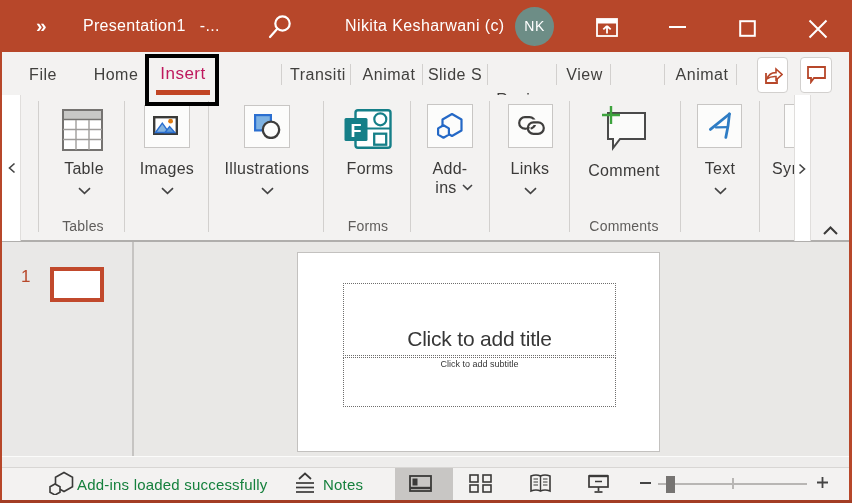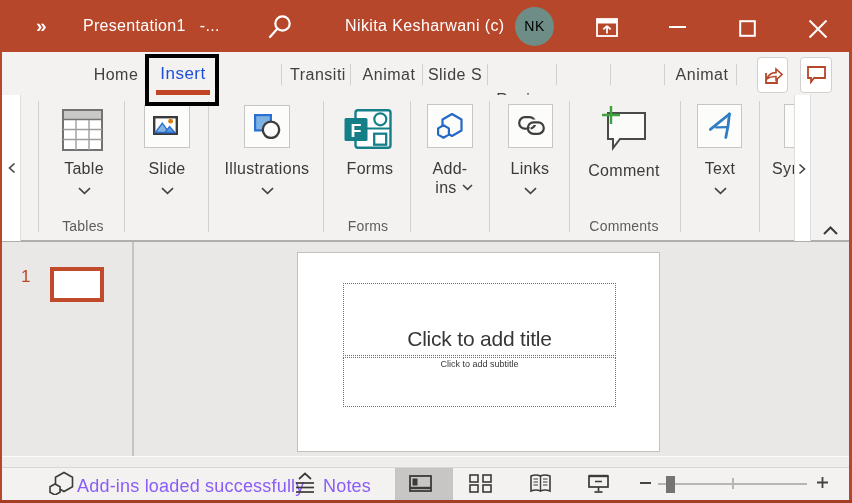--- a/index.html
+++ b/index.html
@@ -23,83 +23,85 @@
   .chev{position:absolute;}
   
   #panel{position:absolute;left:2px;top:242px;width:130px;height:219px;background:#e9e8e7;}
   #panelsep{position:absolute;left:132px;top:242px;width:1.5px;height:219px;background:#c6c4c2;}
   #editor{position:absolute;left:134px;top:242px;width:715px;height:214px;background:#e9e8e6;}
   #slide{position:absolute;left:297px;top:252px;width:363px;height:200px;background:#fff;border:1px solid #c3c1bf;}
   .ph{position:absolute;border:1px dotted #6f6e6d;}
   #lane{position:absolute;left:2px;top:456px;width:847px;height:11px;background:#eeedec;border-top:1px solid #fbfbfa;}
   
   #status{position:absolute;left:2px;top:467px;width:847px;height:33px;background:#f3f2f1;border-top:1px solid #d8d6d4;}
-  #status .st{position:absolute;font-size:18px;letter-spacing:0.2px;color:#8b5cf6;white-space:nowrap;}
+  #status .st{position:absolute;font-size:15px;letter-spacing:0.2px;color:#15803d;white-space:nowrap;}
   
   #bl{position:absolute;left:0;top:0;width:2px;height:503px;background:#b7472a;z-index:50;}
   #br{position:absolute;left:849px;top:0;width:3px;height:503px;background:#b7472a;z-index:50;}
   #bb{position:absolute;left:0;top:500px;width:852px;height:3px;background:#a33d24;z-index:50;}
 </style>
 </head>
 <body>
 <div id="win">
 
   <div id="titlebar">
     <div class="t" style="left:36px;top:15px;font-size:19px;font-weight:bold;letter-spacing:-1px;">»</div>
     <div class="t" style="left:83px;top:17px;letter-spacing:0.3px;">Presentation1&nbsp;&nbsp; -...</div>
     <svg class="abs" style="left:267px;top:13px;" width="24" height="26" viewBox="0 0 24 26">
       <circle cx="15.5" cy="10.5" r="7.2" fill="none" stroke="#fff" stroke-width="2.2"></circle>
       <line x1="10.3" y1="15.7" x2="3" y2="24" stroke="#fff" stroke-width="2.2" stroke-linecap="round"></line>
     </svg>
     <div class="t" style="left:345px;top:17px;letter-spacing:0.4px;">Nikita Kesharwani (c)</div>
-    <div class="abs" style="left:515px;top:7px;width:39px;height:39px;border-radius:50%;background:#6d8d86;color:#000000;font-size:14px;text-align:center;line-height:39px;letter-spacing:0.5px;">NK</div>
+    <div class="abs" style="left:515px;top:7px;width:39px;height:39px;border-radius:50%;background:#6d8d86;color:#ffffff;font-size:14px;text-align:center;line-height:39px;letter-spacing:0.5px;">NK</div>
     <svg class="abs" style="left:596px;top:18px;" width="22" height="19" viewBox="0 0 22 19">
       <rect x="1" y="1" width="20" height="17" fill="none" stroke="#fff" stroke-width="1.8"></rect>
       <rect x="1" y="1" width="20" height="4.5" fill="#fff"></rect>
       <path d="M11 15.5 V8 M11 8 L7.3 11.4 M11 8 L14.7 11.4" stroke="#fff" stroke-width="1.8" fill="none"></path>
     </svg>
     <div class="abs" style="left:669px;top:26px;width:17px;height:2px;background:#fff;"></div>
     <svg class="abs" style="left:738.5px;top:19.5px;" width="17" height="17" viewBox="0 0 17 17">
       <rect x="1.2" y="1.2" width="14.6" height="14.6" fill="none" stroke="#fff" stroke-width="2"></rect>
     </svg>
     <svg class="abs" style="left:808px;top:19px;" width="20" height="20" viewBox="0 0 20 20">
       <path d="M1.5 1.5 L18.5 18.5 M18.5 1.5 L1.5 18.5" stroke="#fff" stroke-width="2"></path>
     </svg>
   </div>
 
   <div id="menubar">
+    <div class="tab" style="left:19px;width:44px;">File</div>
     <div class="tab" style="left:84px;width:60px;">Home</div>
     <div class="msep" style="left:279px;"></div>
     <div class="tab" style="left:284px;width:64px;text-align:center;">Transiti</div>
     <div class="msep" style="left:348px;"></div>
     <div class="tab" style="left:355px;width:64px;">Animat</div>
     <div class="msep" style="left:420px;"></div>
     <div class="tab" style="left:422px;width:62px;">Slide S</div>
     <div class="msep" style="left:485px;"></div>
     <div class="tab" style="left:491px;width:62px;margin-top:25px;">Review</div>
     <div class="msep" style="left:554px;"></div>
+    <div class="tab" style="left:558px;width:49px;">View</div>
     <div class="msep" style="left:608px;"></div>
     <div class="msep" style="left:662px;"></div>
     <div class="tab" style="left:667px;width:66px;">Animat</div>
     <div class="msep" style="left:734px;"></div>
 
     <div class="abs" style="left:755px;top:5px;width:31px;height:36px;background:#fff;border:1px solid #d2d0ce;border-radius:4px;"></div>
     <svg class="abs" style="left:761px;top:13px;" width="20" height="20" viewBox="0 0 20 20">
       <path d="M3 8 V18 H14 V13" fill="none" stroke="#b7472a" stroke-width="1.8"></path>
       <path d="M4 14 C5.5 9.5 9 7.5 13 7.6 L13 4 L19 9.5 L13 15 L13 11.6 C9.5 11.4 6.5 12 4 14 Z" fill="none" stroke="#b7472a" stroke-width="1.6"></path>
     </svg>
 
     <div class="abs" style="left:798px;top:5px;width:32px;height:36px;background:#fff;border:1px solid #d2d0ce;border-radius:4px;"></div>
     <svg class="abs" style="left:805px;top:14px;" width="19" height="18" viewBox="0 0 19 18">
       <path d="M1 1 H18 V12 H7 L4 16 V12 H1 Z" fill="none" stroke="#b7472a" stroke-width="1.8"></path>
     </svg>
   </div>
 
   <div class="abs" style="left:145px;top:54px;width:74px;height:52px;border:4.5px solid #000;z-index:5;"></div>
-  <div class="tab" style="left:152px;top:51px;width:62px;font-size:17px;color:#1d4ed8;z-index:6;letter-spacing:0.5px;">Insert</div>
+  <div class="tab" style="left:152px;top:51px;width:62px;font-size:17px;color:#be185d;z-index:6;letter-spacing:0.5px;">Insert</div>
   <div class="abs" style="left:156px;top:89.5px;width:54px;height:5px;background:#c14524;z-index:6;"></div>
 
   <div id="ribbon">
 
     <div class="abs" style="left:0;top:0;width:19px;height:146px;background:#fff;border-right:1px solid #e0dedc;"></div>
     <svg class="abs" style="left:6px;top:67px;" width="8" height="12" viewBox="0 0 8 12">
         <path d="M6.5 1.5 L1.5 6 L6.5 10.5" fill="none" stroke="#444" stroke-width="1.6"></path>
       </svg>
     <div class="gsep" style="left:36px;"></div>
 
@@ -119,21 +121,21 @@
     <div class="glabel" style="left:51px;width:60px;">Tables</div>
     <div class="gsep" style="left:122px;"></div>
 
     <div class="frame" style="left:142px;top:10px;width:46px;height:43px;"></div>
     <svg class="abs" style="left:151px;top:21px;" width="25" height="19" viewBox="0 0 25 19">
       <rect x="1.2" y="1.2" width="22.6" height="16.6" fill="#fff" stroke="#3a3a38" stroke-width="2.4"></rect>
       <path d="M2.5 16.5 L9.3 7.2 L16 16.5 Z" fill="#85b4e0" stroke="#2b6fd0" stroke-width="1.4"></path>
       <path d="M12 16.5 L16.6 10.6 L21.8 16.5 Z" fill="#5f9bd6" stroke="#2b6fd0" stroke-width="1.4"></path>
       <circle cx="17.6" cy="5.2" r="2.4" fill="#e07c12"></circle>
     </svg>
-    <div class="rlabel" style="left:135px;width:60px;">Slide</div>
+    <div class="rlabel" style="left:135px;width:60px;">Images</div>
     <svg class="chev" style="left:159px;top:92px;" width="13" height="8" viewBox="0 0 13 8">
         <path d="M1 1.2 L6.5 6.4 L12 1.2" fill="none" stroke="#444" stroke-width="1.6"></path>
       </svg>
     <div class="gsep" style="left:206px;"></div>
 
     <div class="frame" style="left:242px;top:10px;width:46px;height:43px;"></div>
     <svg class="abs" style="left:251px;top:18px;" width="28" height="26" viewBox="0 0 28 26">
       <rect x="2.1" y="2.1" width="15.8" height="15.3" fill="#7eb2e2" stroke="#2b6fd0" stroke-width="2.2"></rect>
       <circle cx="18" cy="16.8" r="8.2" fill="#fcfcfb" stroke="#3d3c3b" stroke-width="2.3"></circle>
     </svg>

